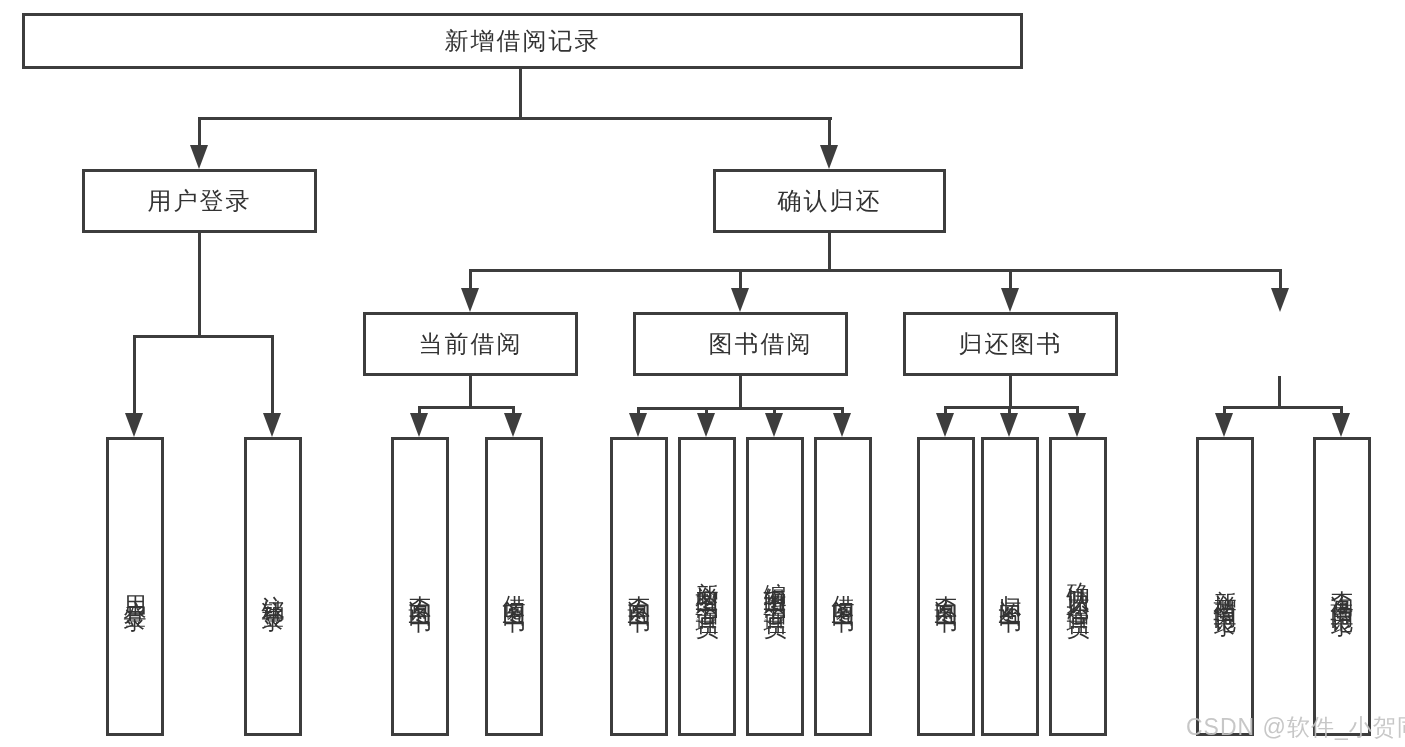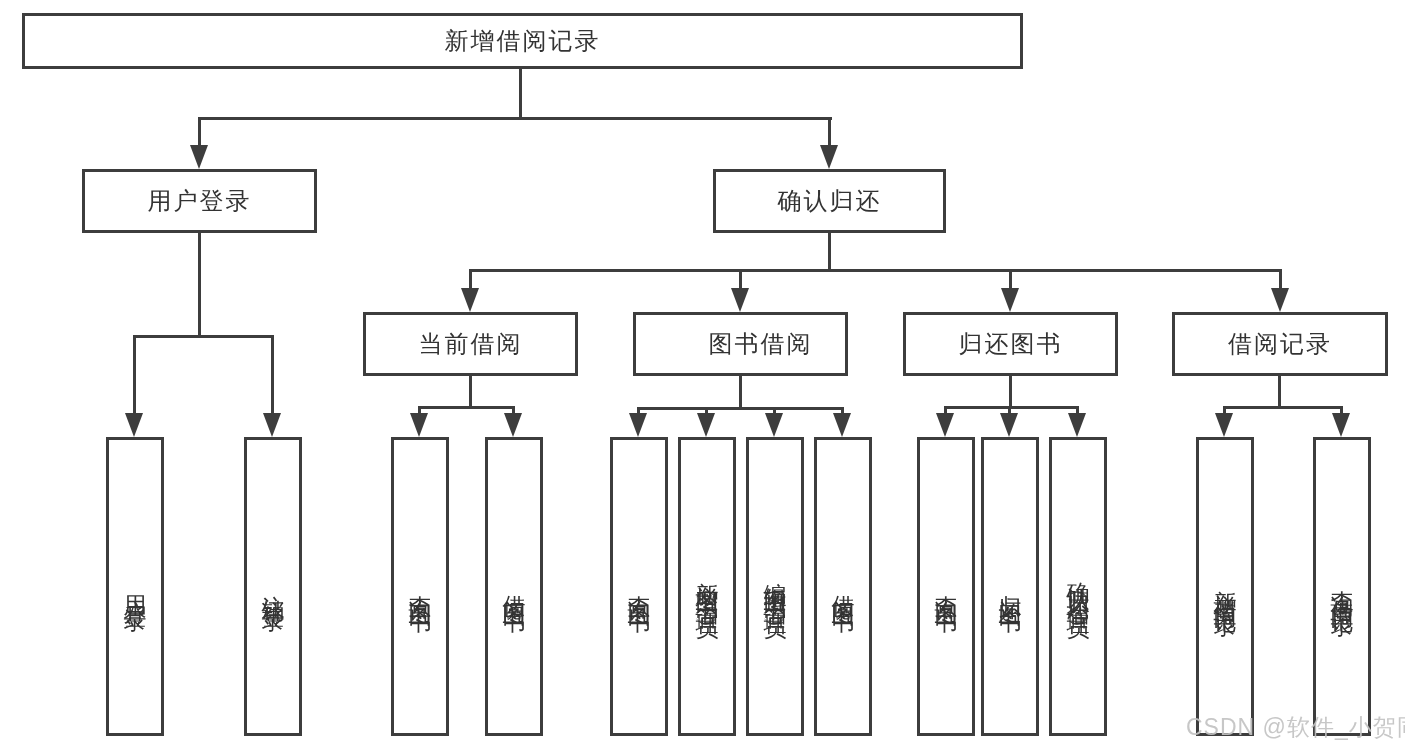--- a/index.html
+++ b/index.html
@@ -112,23 +112,20 @@
 
   <div class="node" style="left:363px;top:312px;width:215px;height:64px;">
     <span>当前借阅</span>
   </div>
   <div class="node" style="left:633px;top:312px;width:215px;height:64px;padding-left:40px;">
     <span>图书借阅</span>
   </div>
   <div class="node" style="left:903px;top:312px;width:215px;height:64px;">
     <span>归还图书</span>
   </div>
-  <div class="node" style="left:1172px;top:312px;width:216px;height:64px;">
-    <span>借阅记录</span>
-  </div>
 
   <div class="vline" style="left:469px;top:376px;height:33px;"></div>
   <div class="hline" style="left:418px;top:406px;width:97px;"></div>
   <div class="vline" style="left:418px;top:406px;height:9px;"></div>
   <div class="vline" style="left:512px;top:406px;height:9px;"></div>
   <div class="arrow" style="left:410px;top:413px;"></div>
   <div class="arrow" style="left:504px;top:413px;"></div>
 
   <div class="vline" style="left:739px;top:376px;height:34px;"></div>
   <div class="hline" style="left:637px;top:407px;width:207px;"></div>

